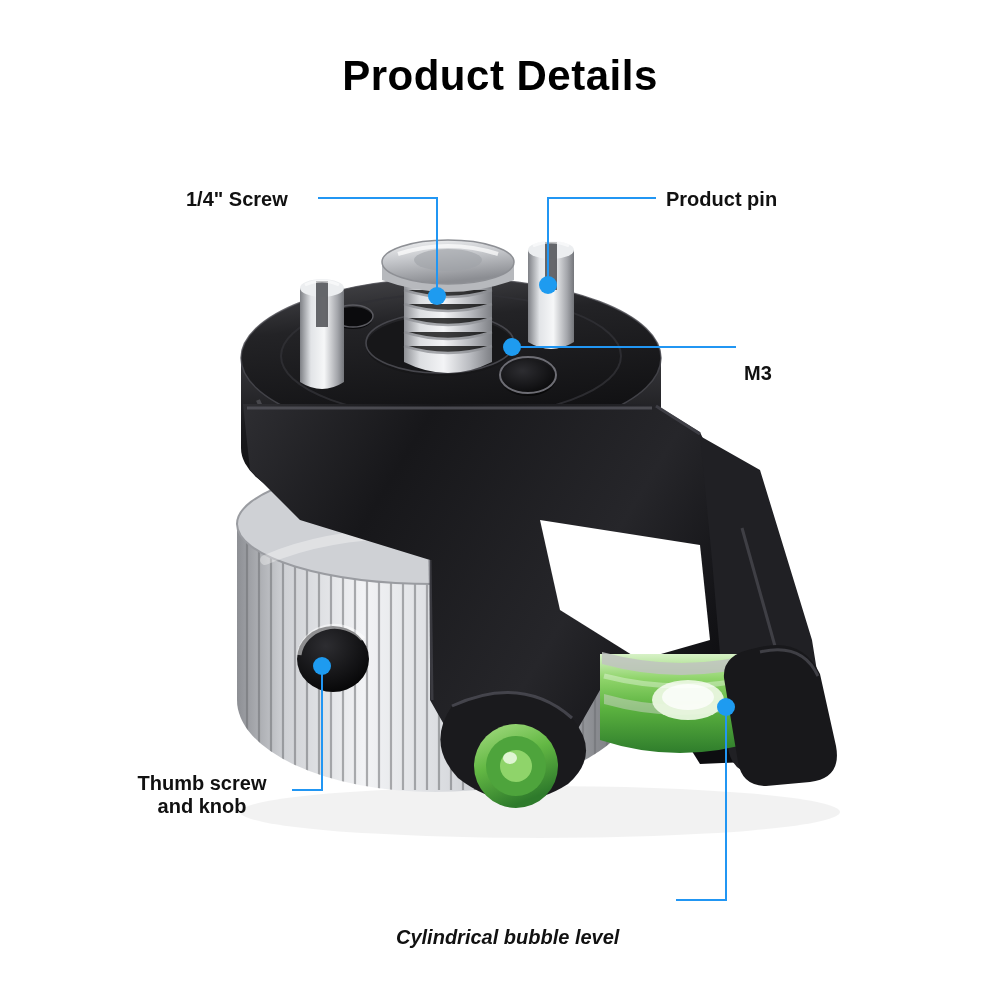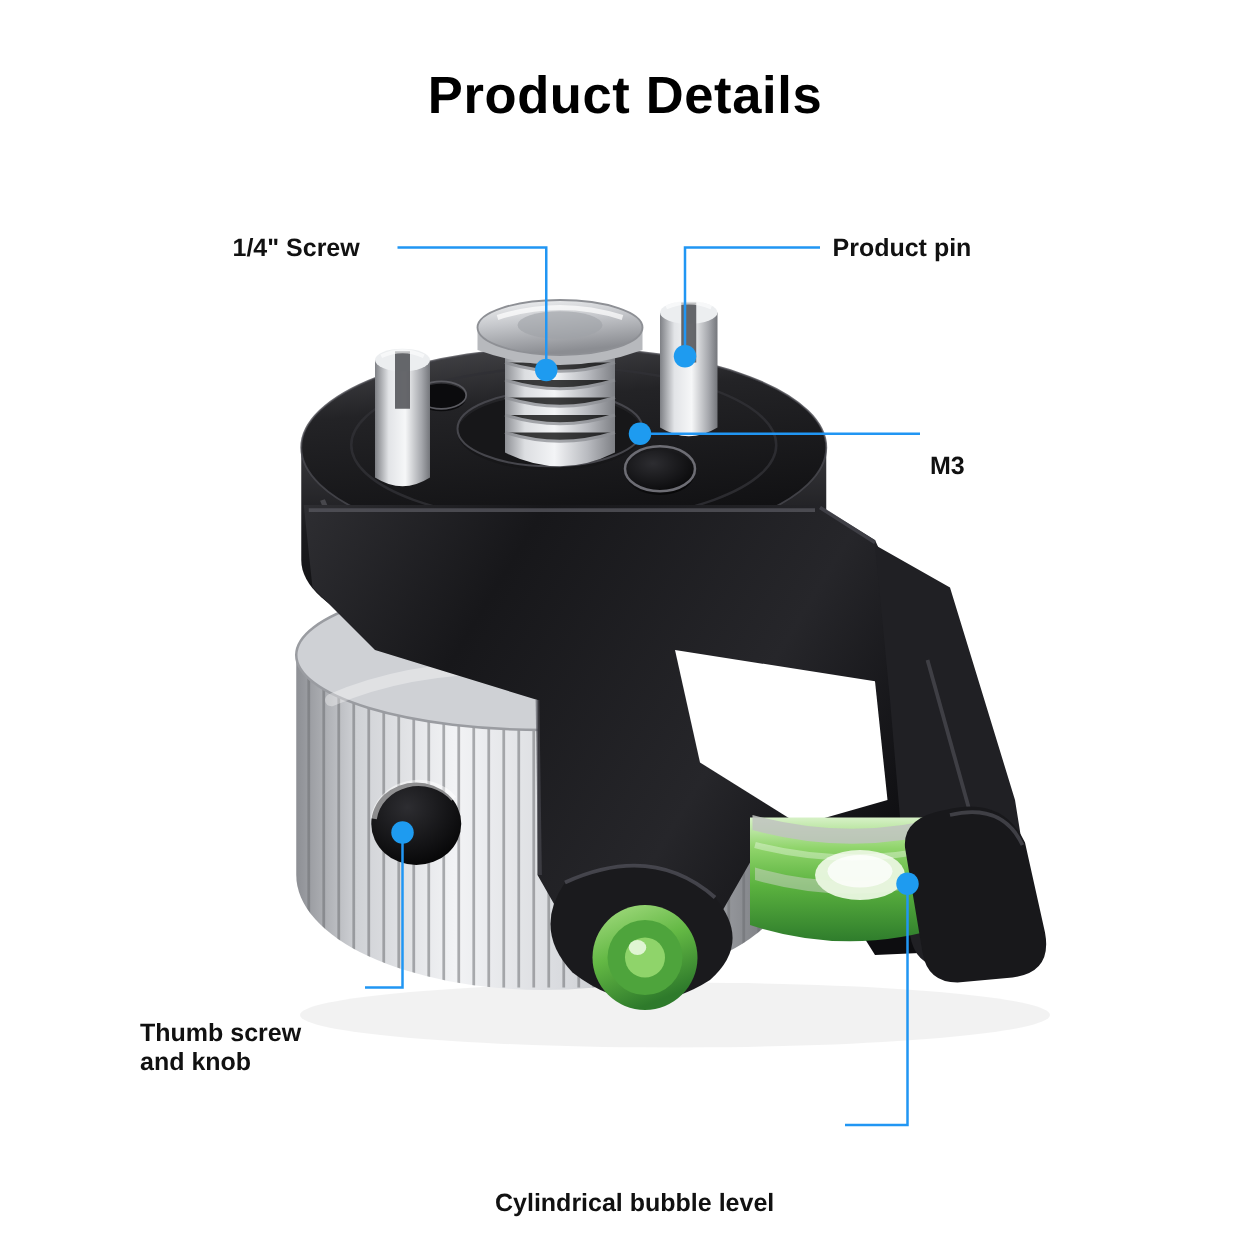--- a/index.html
+++ b/index.html
@@ -34,22 +34,22 @@
     position: absolute;
     font-size: 20px;
     font-weight: bold;
     color: #111111;
     line-height: 1.15;
     white-space: pre-line;
   }
   #lbl-screw   { left: 186px; top: 188px; }
   #lbl-pin     { left: 666px; top: 188px; }
   #lbl-m3      { left: 744px; top: 337px; margin-top: 25px; }
-  #lbl-thumb   { left: 112px; top: 816px; text-align: left; width: 180px; }
-  #lbl-bubble  { left: 396px; top: 952px; }
+  #lbl-thumb   { left: 112px; top: 772px; text-align: center; width: 180px; }
+  #lbl-bubble  { left: 396px; top: 926px; font-style: italic; }
 
   #product-svg, #lines-svg {
     position: absolute;
     left: 0;
     top: 0;
     width: 1000px;
     height: 1000px;
   }
   #lines-svg { pointer-events: none; }
 </style>

